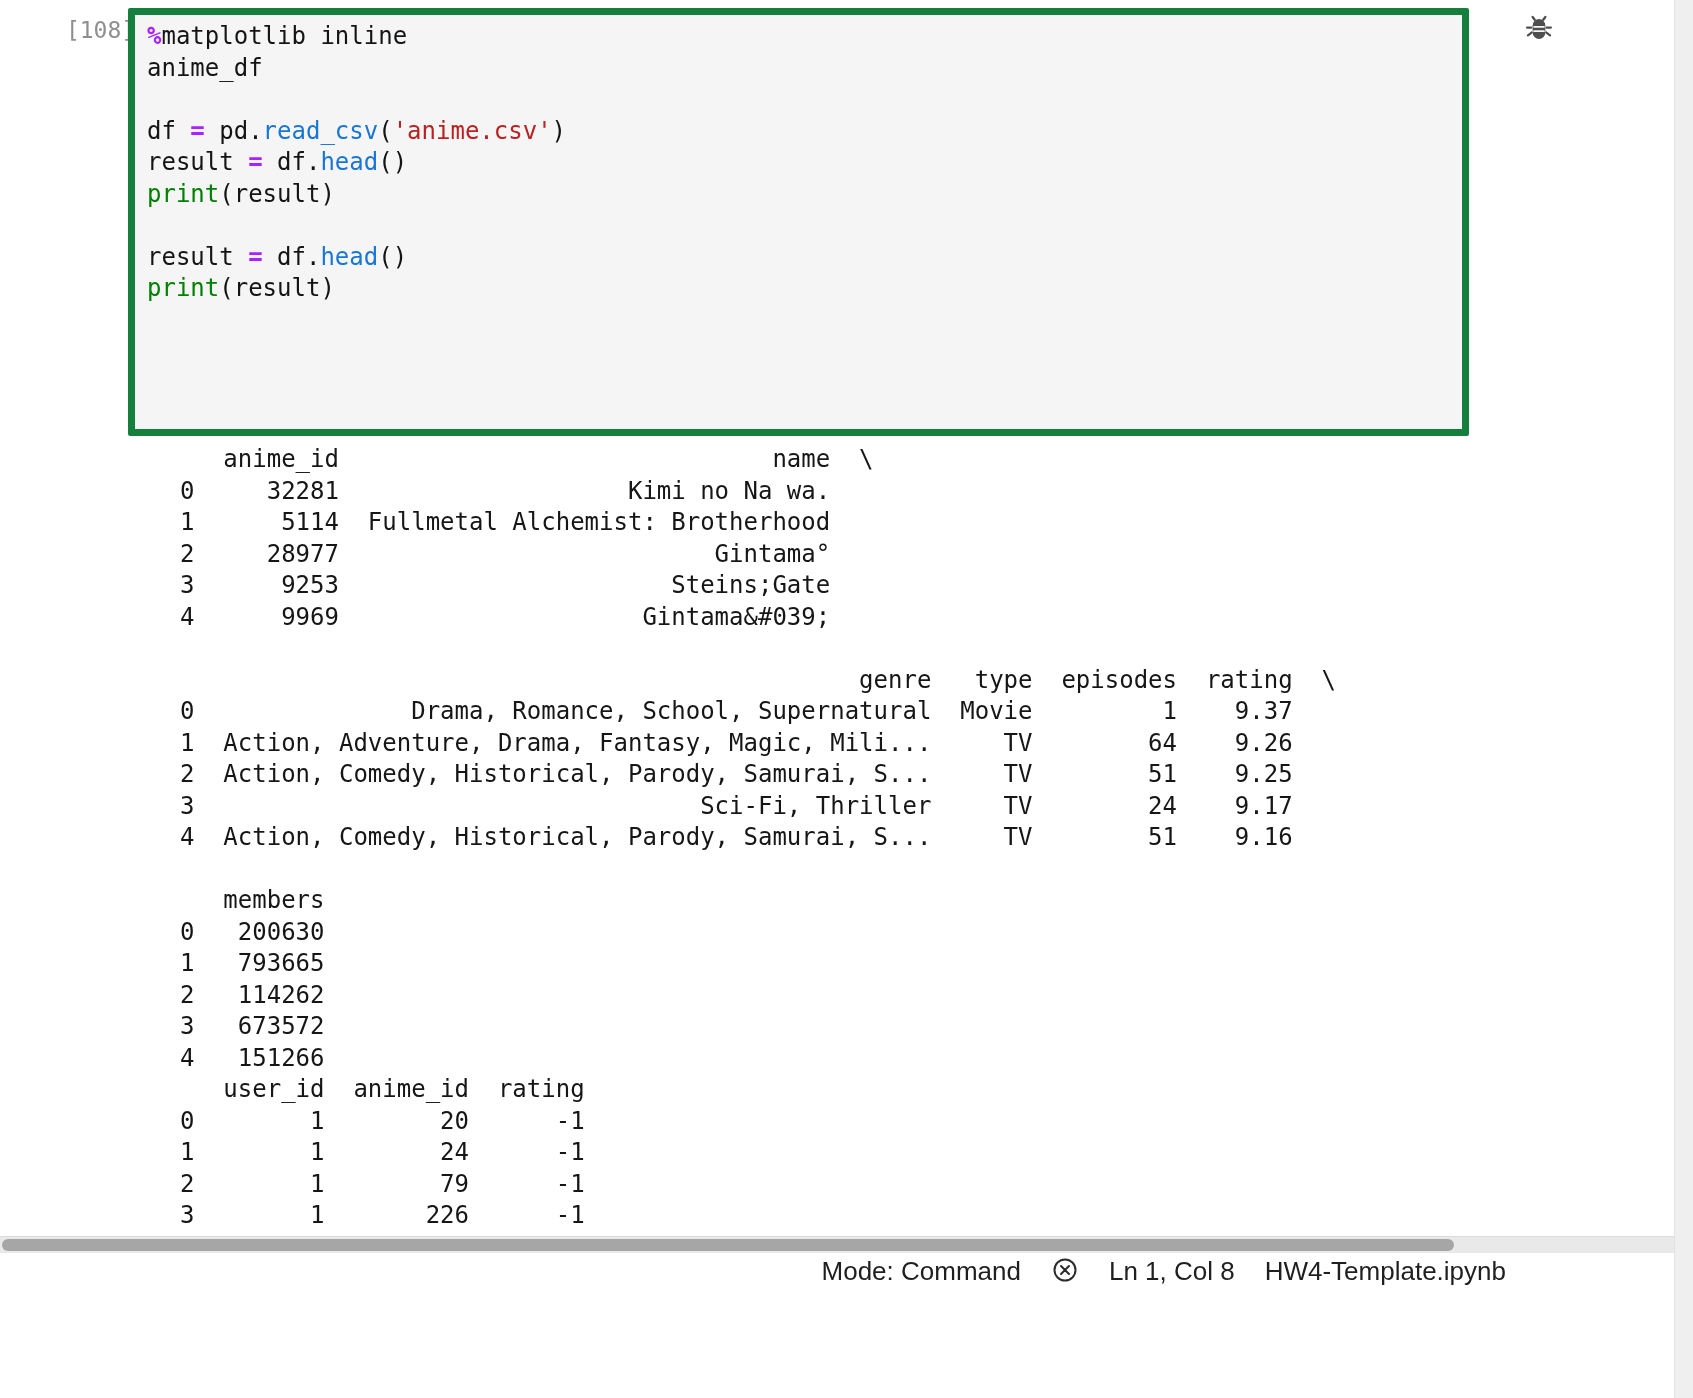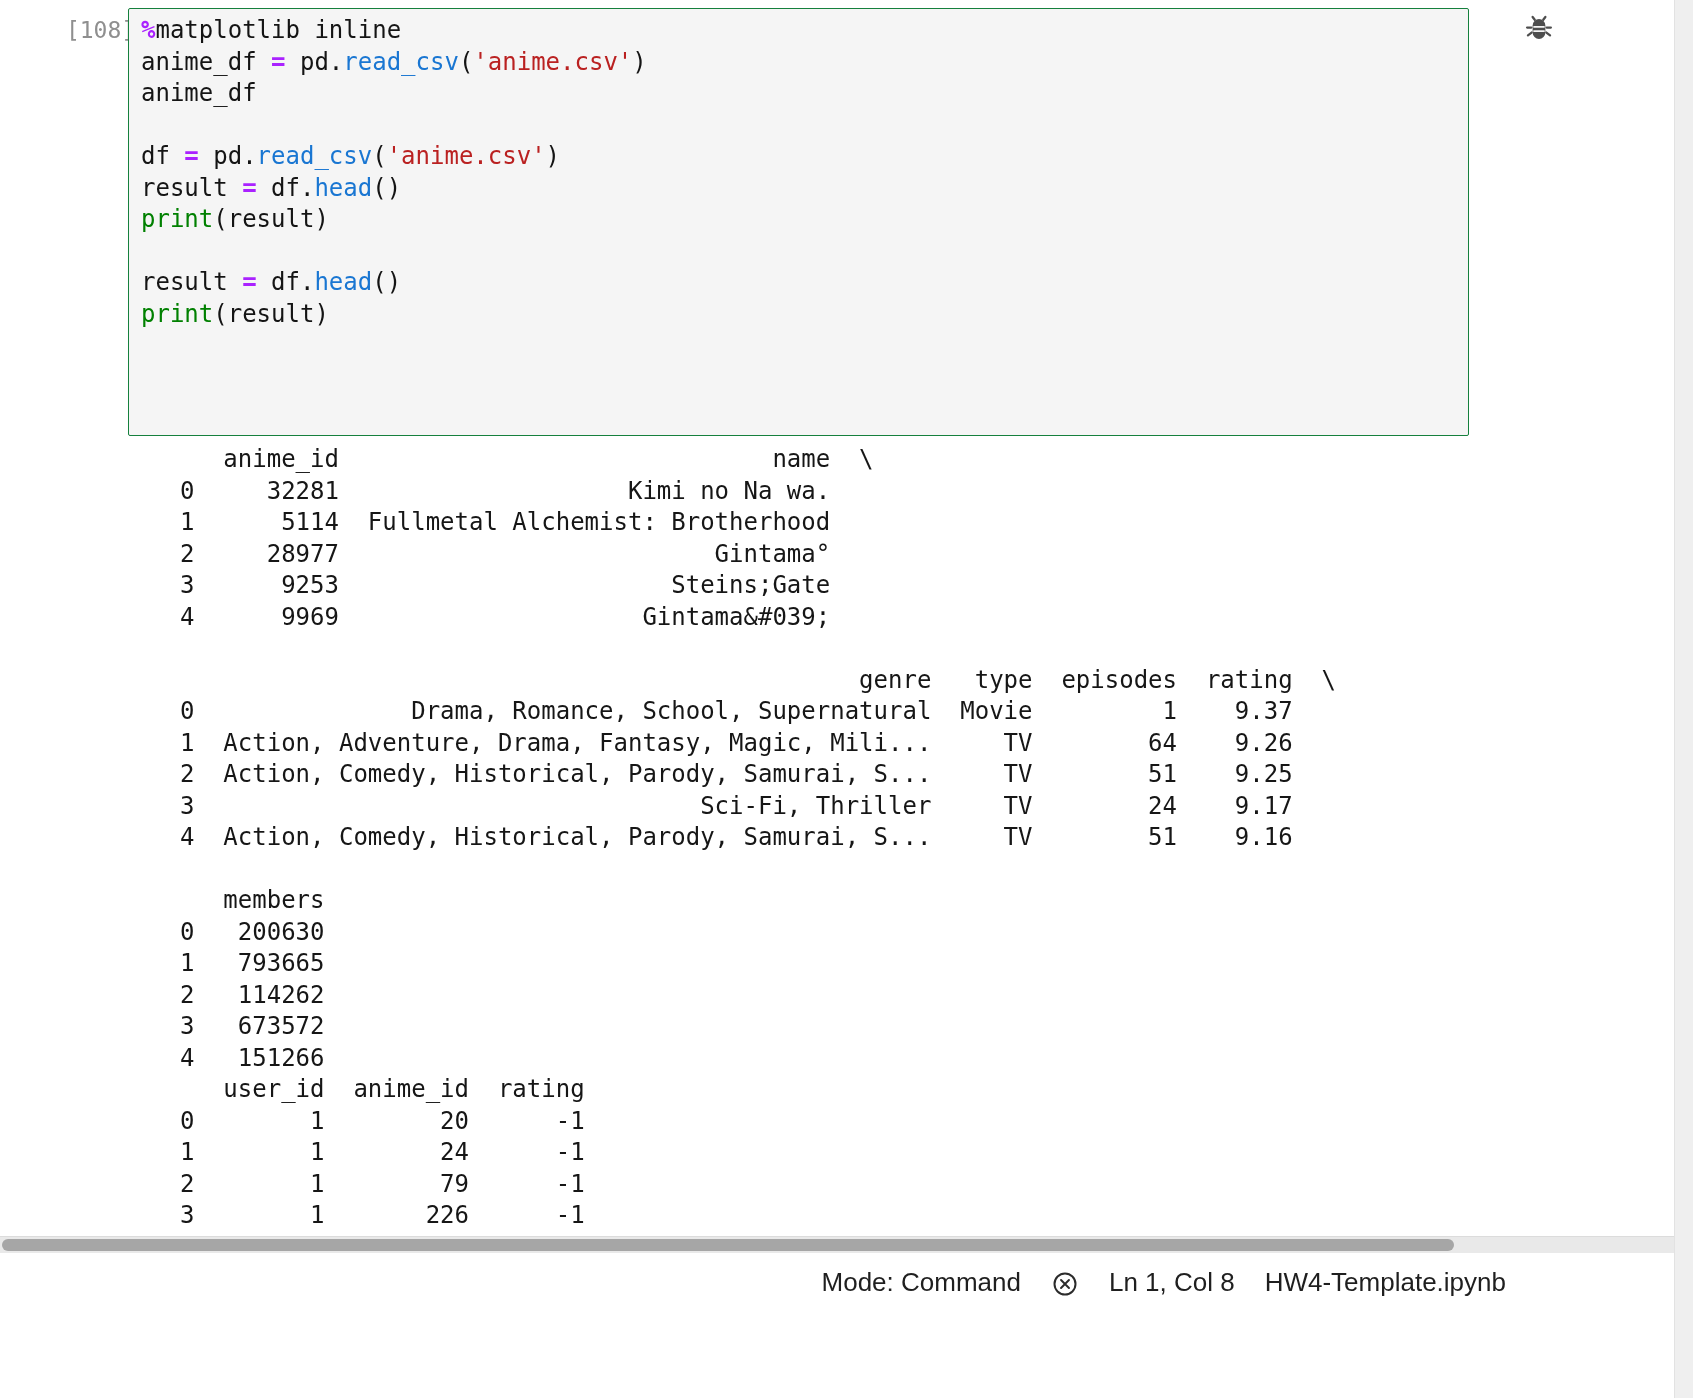--- a/index.html
+++ b/index.html
@@ -7,21 +7,21 @@
   body { position:relative; font-family:"DejaVu Sans Mono", monospace; color:#1a1a1a; }
 
   
   .prompt {
     position:absolute; left:30px; top:15px; width:92px;
     font-size:23px; line-height:31.5px; color:#8f8f8f;
     text-align:right; white-space:pre;margin-left:27px;
   }
   .cell-editor {
     position:absolute; left:128px; top:8px; width:1341px; height:428px;
-    background:#f5f5f5; border:1px solid #15803d; border-radius:2px;
+    background:#f5f5f5; border:7px solid #15803d; border-radius:2px;
     padding:6px 12px 10px 12px; overflow:hidden;
   }
   .code-line { font-size:24px; line-height:31.5px; white-space:pre; }
   .tok-plain   { color:#141414; }
   .tok-kw      { color:#008000; font-weight:bold; }
   .tok-builtin { color:#008000; }
   .tok-op      { color:#AA22FF; font-weight:bold; }
   .tok-fn      { color:#1976d2; }
   .tok-str     { color:#BA2121; }
 
@@ -55,39 +55,38 @@
 
   
   .vscroll-track {
     position:absolute; right:0; top:0; width:19px; height:1398px;
     background:#efefef; border-left:1px solid #e2e2e2;
   }
 
   
   .statusbar {
     position:absolute; left:0; top:1256px; width:1674px; height:42px;
-    display:flex; align-items:flex-end; justify-content:flex-end;
+    display:flex; align-items:flex-start; justify-content:flex-end;
     gap:30px; padding-right:168px;
     font-family:"Liberation Sans", sans-serif; font-size:26px; color:#1f1f1f;
     background:#ffffff;
   }
   .status-item { white-space:nowrap; }
   .kernel-icon { display:flex; align-items:center; }
 </style>
 </head>
 <body>
 
 <div>
 
   <div class="prompt">[108]:</div>
 
   <div class="cell-editor">
     <div>
         <div class="code-line"><span class="tok-op">%</span><span class="tok-plain">matplotlib inline</span></div>
-        <div class="code-line"><span class="tok-plain">anime_df </span><span class="tok-op">=</span><span class="tok-plain"> pd.</span><span class="tok-fn">read_csv</span><span class="tok-plain">(</span><span class="tok-str">'anime.csv'</span><span class="tok-plain">)</span></div>
         <div class="code-line"><span class="tok-plain">anime_df</span></div>
         <div class="code-line">&nbsp;</div>
         <div class="code-line"><span class="tok-plain">df </span><span class="tok-op">=</span><span class="tok-plain"> pd.</span><span class="tok-fn">read_csv</span><span class="tok-plain">(</span><span class="tok-str">'anime.csv'</span><span class="tok-plain">)</span></div>
         <div class="code-line"><span class="tok-plain">result </span><span class="tok-op">=</span><span class="tok-plain"> df.</span><span class="tok-fn">head</span><span class="tok-plain">()</span></div>
         <div class="code-line"><span class="tok-builtin">print</span><span class="tok-plain">(result)</span></div>
         <div class="code-line">&nbsp;</div>
         <div class="code-line"><span class="tok-plain">result </span><span class="tok-op">=</span><span class="tok-plain"> df.</span><span class="tok-fn">head</span><span class="tok-plain">()</span></div>
         <div class="code-line"><span class="tok-builtin">print</span><span class="tok-plain">(result)</span></div>
       </div>
   </div>

